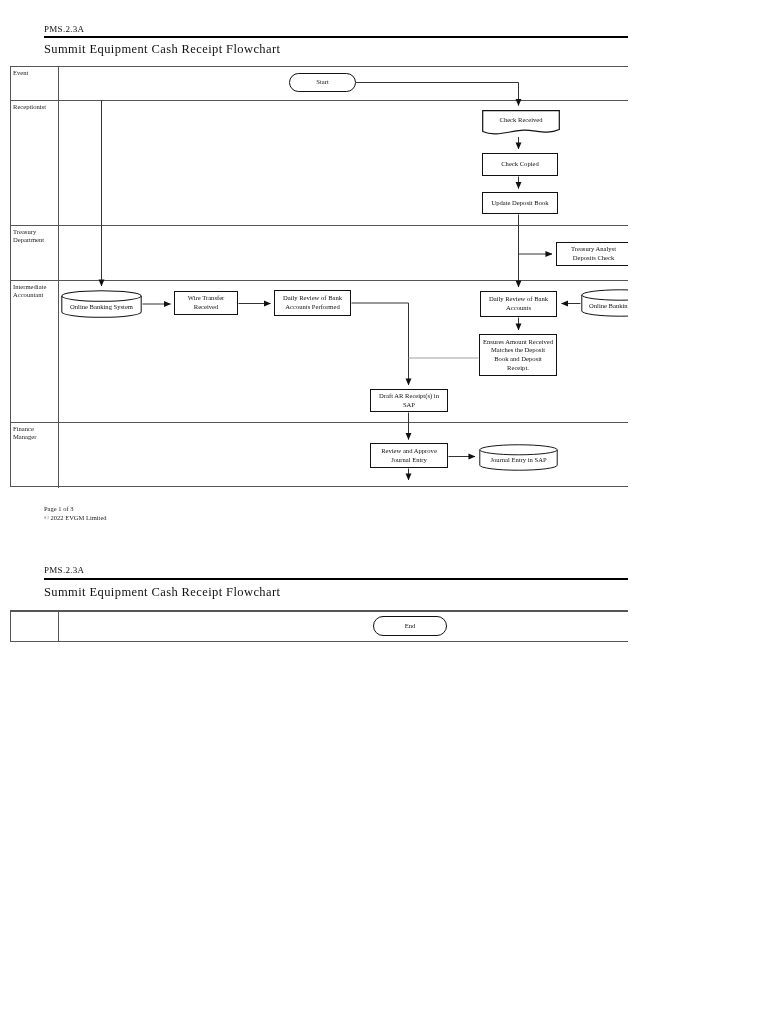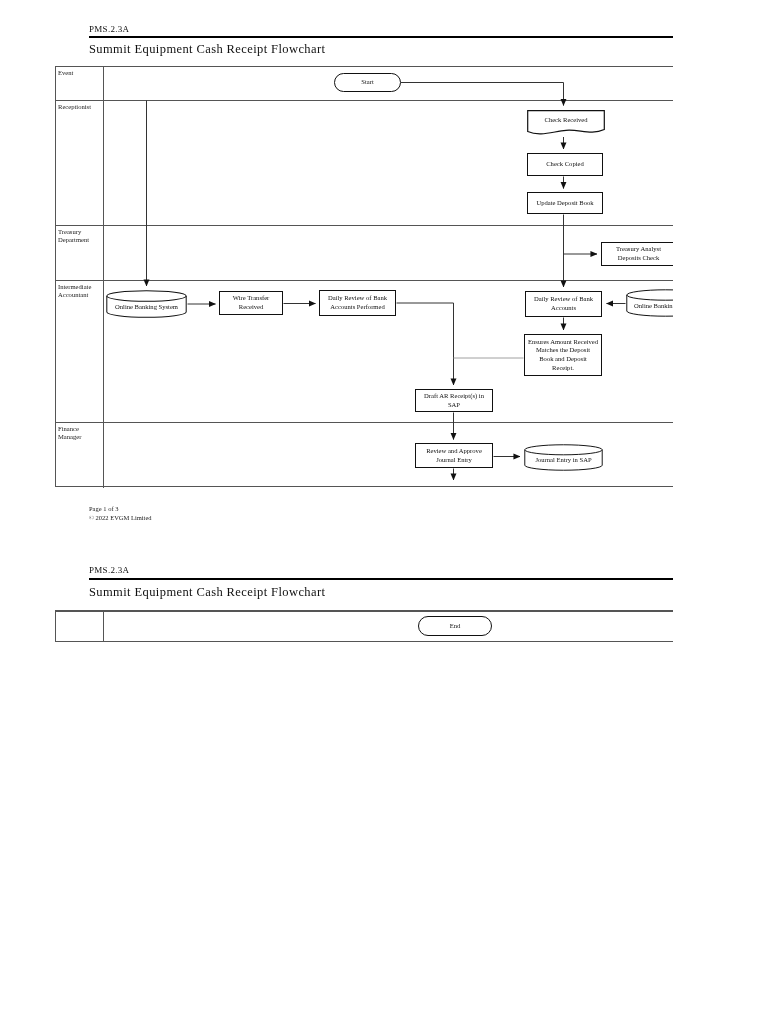--- a/index.html
+++ b/index.html
@@ -1,17 +1,17 @@
 <!DOCTYPE html>
 <html><head>
 <meta charset="utf-8">
 <style>
   * { margin:0; padding:0; box-sizing:border-box; }
   html,body { width:768px; height:1024px; background:#ffffff; font-family:"Liberation Serif", serif; color:#111; }
-  .canvas { position:relative; width:628px; height:1024px; overflow:hidden;margin-left:45px; }
+  .canvas { position:relative; width:628px; height:1024px; overflow:hidden; }
 
   
   .doc-code { position:absolute; font-size:9px; letter-spacing:.3px; }
   .head-rule { position:absolute; height:0; border-bottom:2.5px solid #000; }
   .doc-title { position:absolute; font-size:12.5px; letter-spacing:.4px; }
 
   
   .sheet { position:absolute; border:1px solid #555; }
   .lane { position:relative; border-bottom:1px solid #555; display:flex; }
   .lane:last-child { border-bottom:none; }

